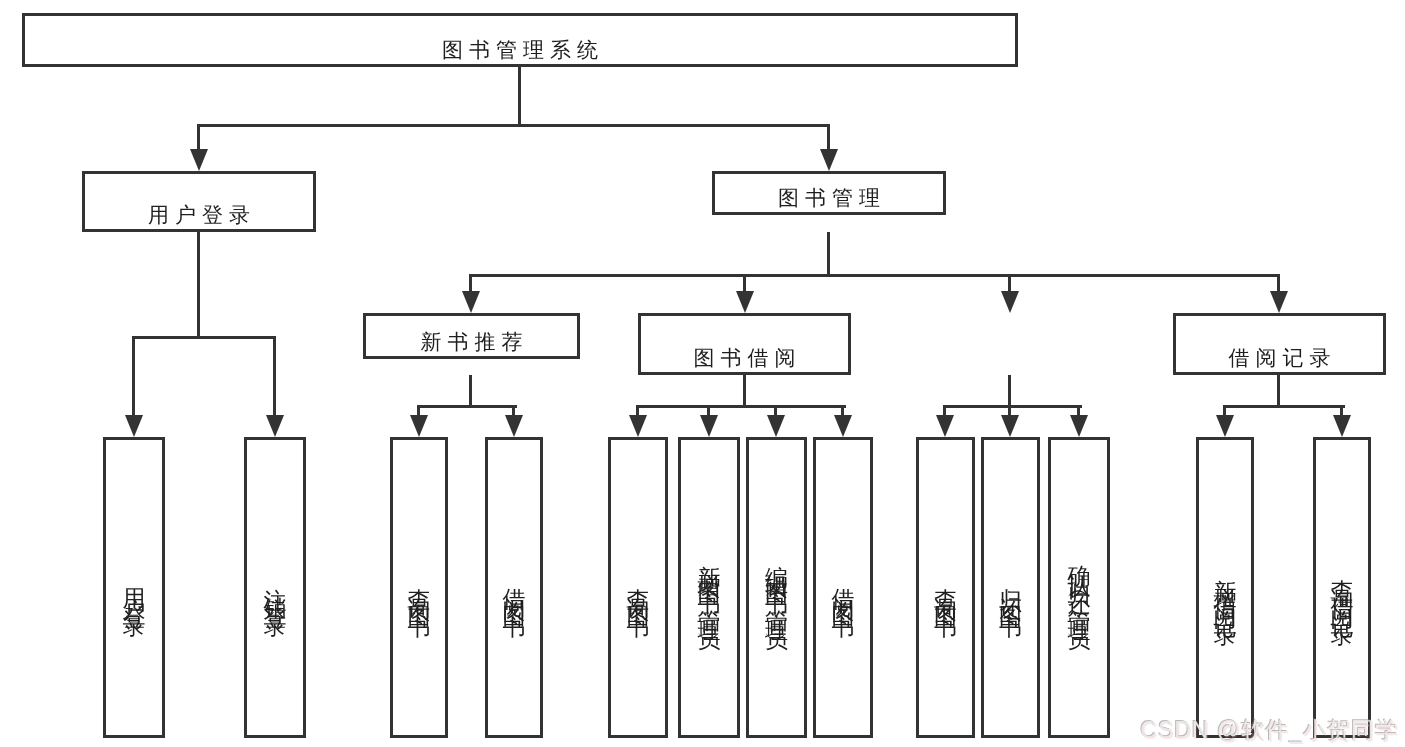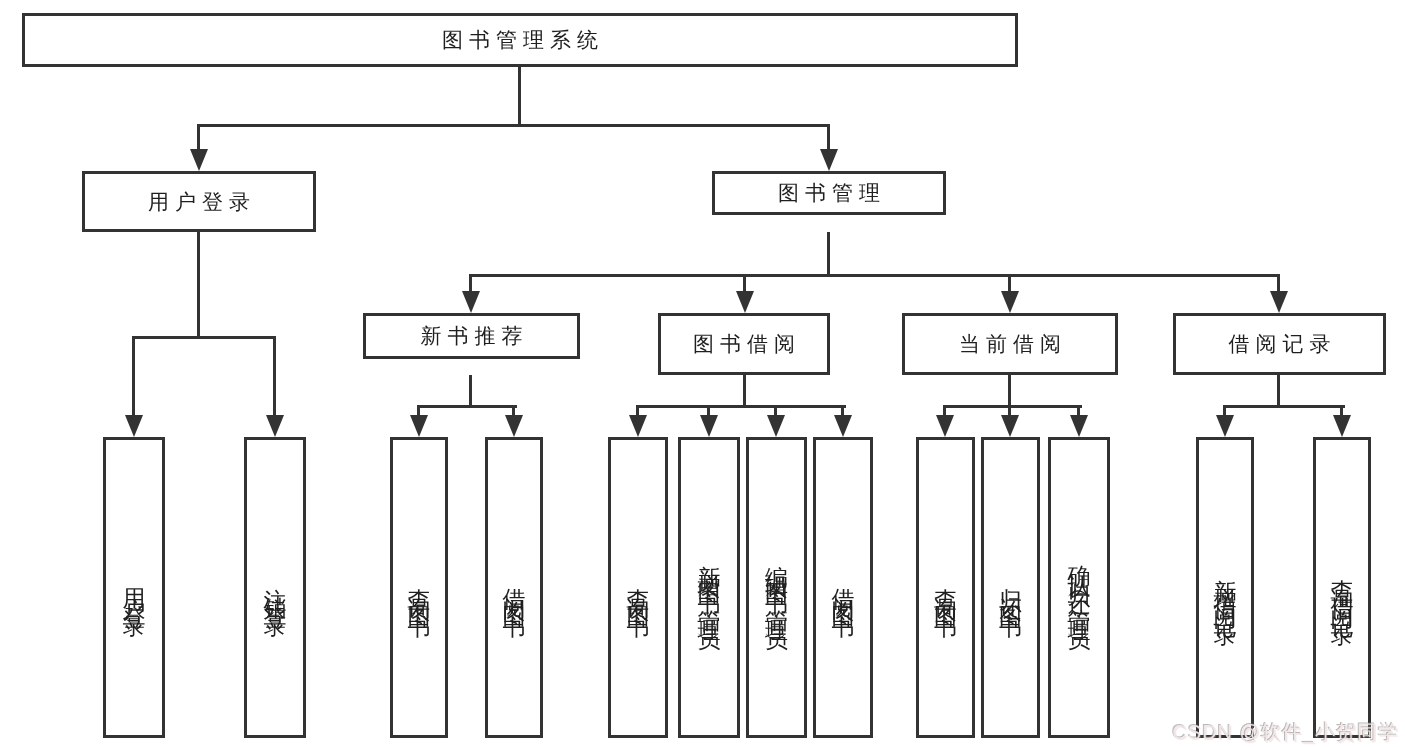--- a/index.html
+++ b/index.html
@@ -15,21 +15,21 @@
     overflow: hidden;
     font-family: "Liberation Sans", sans-serif;
     color: var(--text);
   }
   .hbox {
     position: absolute;
     box-sizing: border-box;
     border: 3px solid var(--line);
     background: #ffffff;
     display: flex;
-    align-items: center;
+    align-items: flex-end;
     justify-content: center;
   }
   .hbox span {
     font-size: 21px;
     letter-spacing: 6px;
     text-indent: 6px;
     white-space: nowrap;
     color: var(--text);
   }
   .vbox {
@@ -58,21 +58,21 @@
     position: absolute;
     width: 0; height: 0;
     border-left: 9px solid transparent;
     border-right: 9px solid transparent;
     border-top: 22px solid var(--line);
   }
   .watermark {
     position: absolute;
     right: 6px;
     bottom: 1px;
-    font-size: 20px;
+    font-size: 23px;
     letter-spacing: 1px;
     color: rgba(235, 233, 233, 0.95);
     text-shadow: -1px -1px 0 rgba(130,130,130,0.55), 1px 1px 0 rgba(250,160,160,0.28);
     z-index: 10;
     white-space: nowrap;
   }
 </style>
 </head>
 <body>
 
@@ -85,25 +85,22 @@
   <div class="hbox" style="left:82px; top:171px; width:234px; height:61px">
     <span>用户登录</span>
   </div>
   <div class="hbox" style="left:712px; top:171px; width:234px; height:44px">
     <span>图书管理</span>
   </div>
 
   <div class="hbox" style="left:363px; top:313px; width:217px; height:46px">
     <span>新书推荐</span>
   </div>
-  <div class="hbox" style="left:658px; top:313px; width:172px; height:62px">
+  <div class="hbox" style="left:638px; top:313px; width:213px; height:62px">
     <span>图书借阅</span>
-  </div>
-  <div class="hbox" style="left:902px; top:313px; width:216px; height:62px">
-    <span>当前借阅</span>
   </div>
   <div class="hbox" style="left:1173px; top:313px; width:213px; height:62px">
     <span>借阅记录</span>
   </div>
 
   <div class="vbox" style="left:103px; width:62px">
     <span>用户登录</span>
   </div>
   <div class="vbox" style="left:244px; width:62px">
     <span>注销登录</span>

